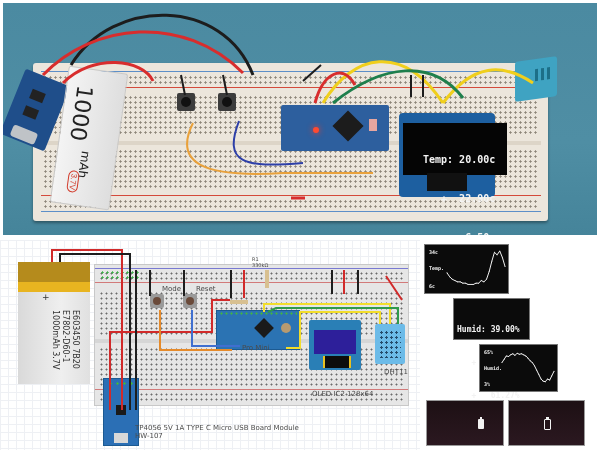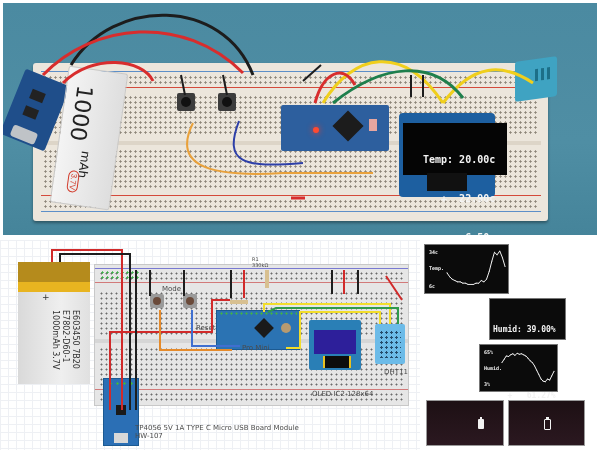--- a/index.html
+++ b/index.html
@@ -122,21 +122,21 @@
     </div>
   </div>
 
   <div class="abs" style="left:150px;top:54px;width:14px;height:14px;background:#9a9a9a;border-radius:2px;">
       <div style="margin:3px;width:8px;height:8px;border-radius:50%;background:#6a4a3a;"></div>
     </div>
   <div class="abs diag-text" style="left:162px;top:45px;text-align:right;">Mode</div>
   <div class="abs" style="left:183px;top:54px;width:14px;height:14px;background:#9a9a9a;border-radius:2px;">
       <div style="margin:3px;width:8px;height:8px;border-radius:50%;background:#6a4a3a;"></div>
     </div>
-  <div class="abs diag-text" style="left:196px;top:45px;margin-top:39px;">Reset</div>
+  <div class="abs diag-text" style="left:196px;top:45px;">Reset</div>
 
   <div class="abs diag-text" style="left:252px;top:16px;font-size:5px;line-height:6px;">
     <div>R1</div>
     <div>330kΩ</div>
   </div>
 
   <div class="abs" style="left:216px;top:70px;width:82px;height:38px;background:#2b73b3;border:1px solid #1c5a92;">
     <div class="abs" style="left:40px;top:10px;width:14px;height:14px;background:#1a1a1a;transform:rotate(45deg);"></div>
     <div class="abs" style="left:64px;top:12px;width:10px;height:10px;border-radius:50%;background:#b79a70;"></div>
     <div class="abs green-holes" style="left:2px;top:0;width:78px;height:6px;"></div>
@@ -207,21 +207,21 @@
       <circle cx="64.18181818181819" cy="26.57142857142857" r="0.5" fill="#f0f0f0"></circle>
       <circle cx="66.81818181818181" cy="16.285714285714285" r="0.5" fill="#f0f0f0"></circle>
       <circle cx="69.45454545454545" cy="7.285714285714285" r="0.5" fill="#f0f0f0"></circle>
       <circle cx="72.0909090909091" cy="9.857142857142854" r="0.5" fill="#f0f0f0"></circle>
       <circle cx="74.72727272727272" cy="6" r="0.5" fill="#f0f0f0"></circle>
       <circle cx="77.36363636363637" cy="12.428571428571427" r="0.5" fill="#f0f0f0"></circle>
       <circle cx="80" cy="21.428571428571427" r="0.5" fill="#f0f0f0"></circle>
     </svg>
 </div>
 
-<div class="abs scr" style="left:453px;top:298px;width:75px;height:40px;margin-left:36px;">
+<div class="abs scr" style="left:453px;top:298px;width:75px;height:40px;">
   <div class="abs scr-text" style="left:3px;top:3px;font-size:8px;line-height:11px;white-space:pre;">
     <div>Humid: 39.00%</div>
     <div>   +  65.00%</div>
     <div>   +   61.27%</div>
   </div>
 </div>
 
 <div class="abs scr" style="left:479px;top:344px;width:77px;height:46px;">
   <div class="abs scr-text" style="left:4px;top:4px;font-size:5px;">65%</div>
   <div class="abs scr-text" style="left:4px;top:20px;font-size:5px;">Humid.</div>

